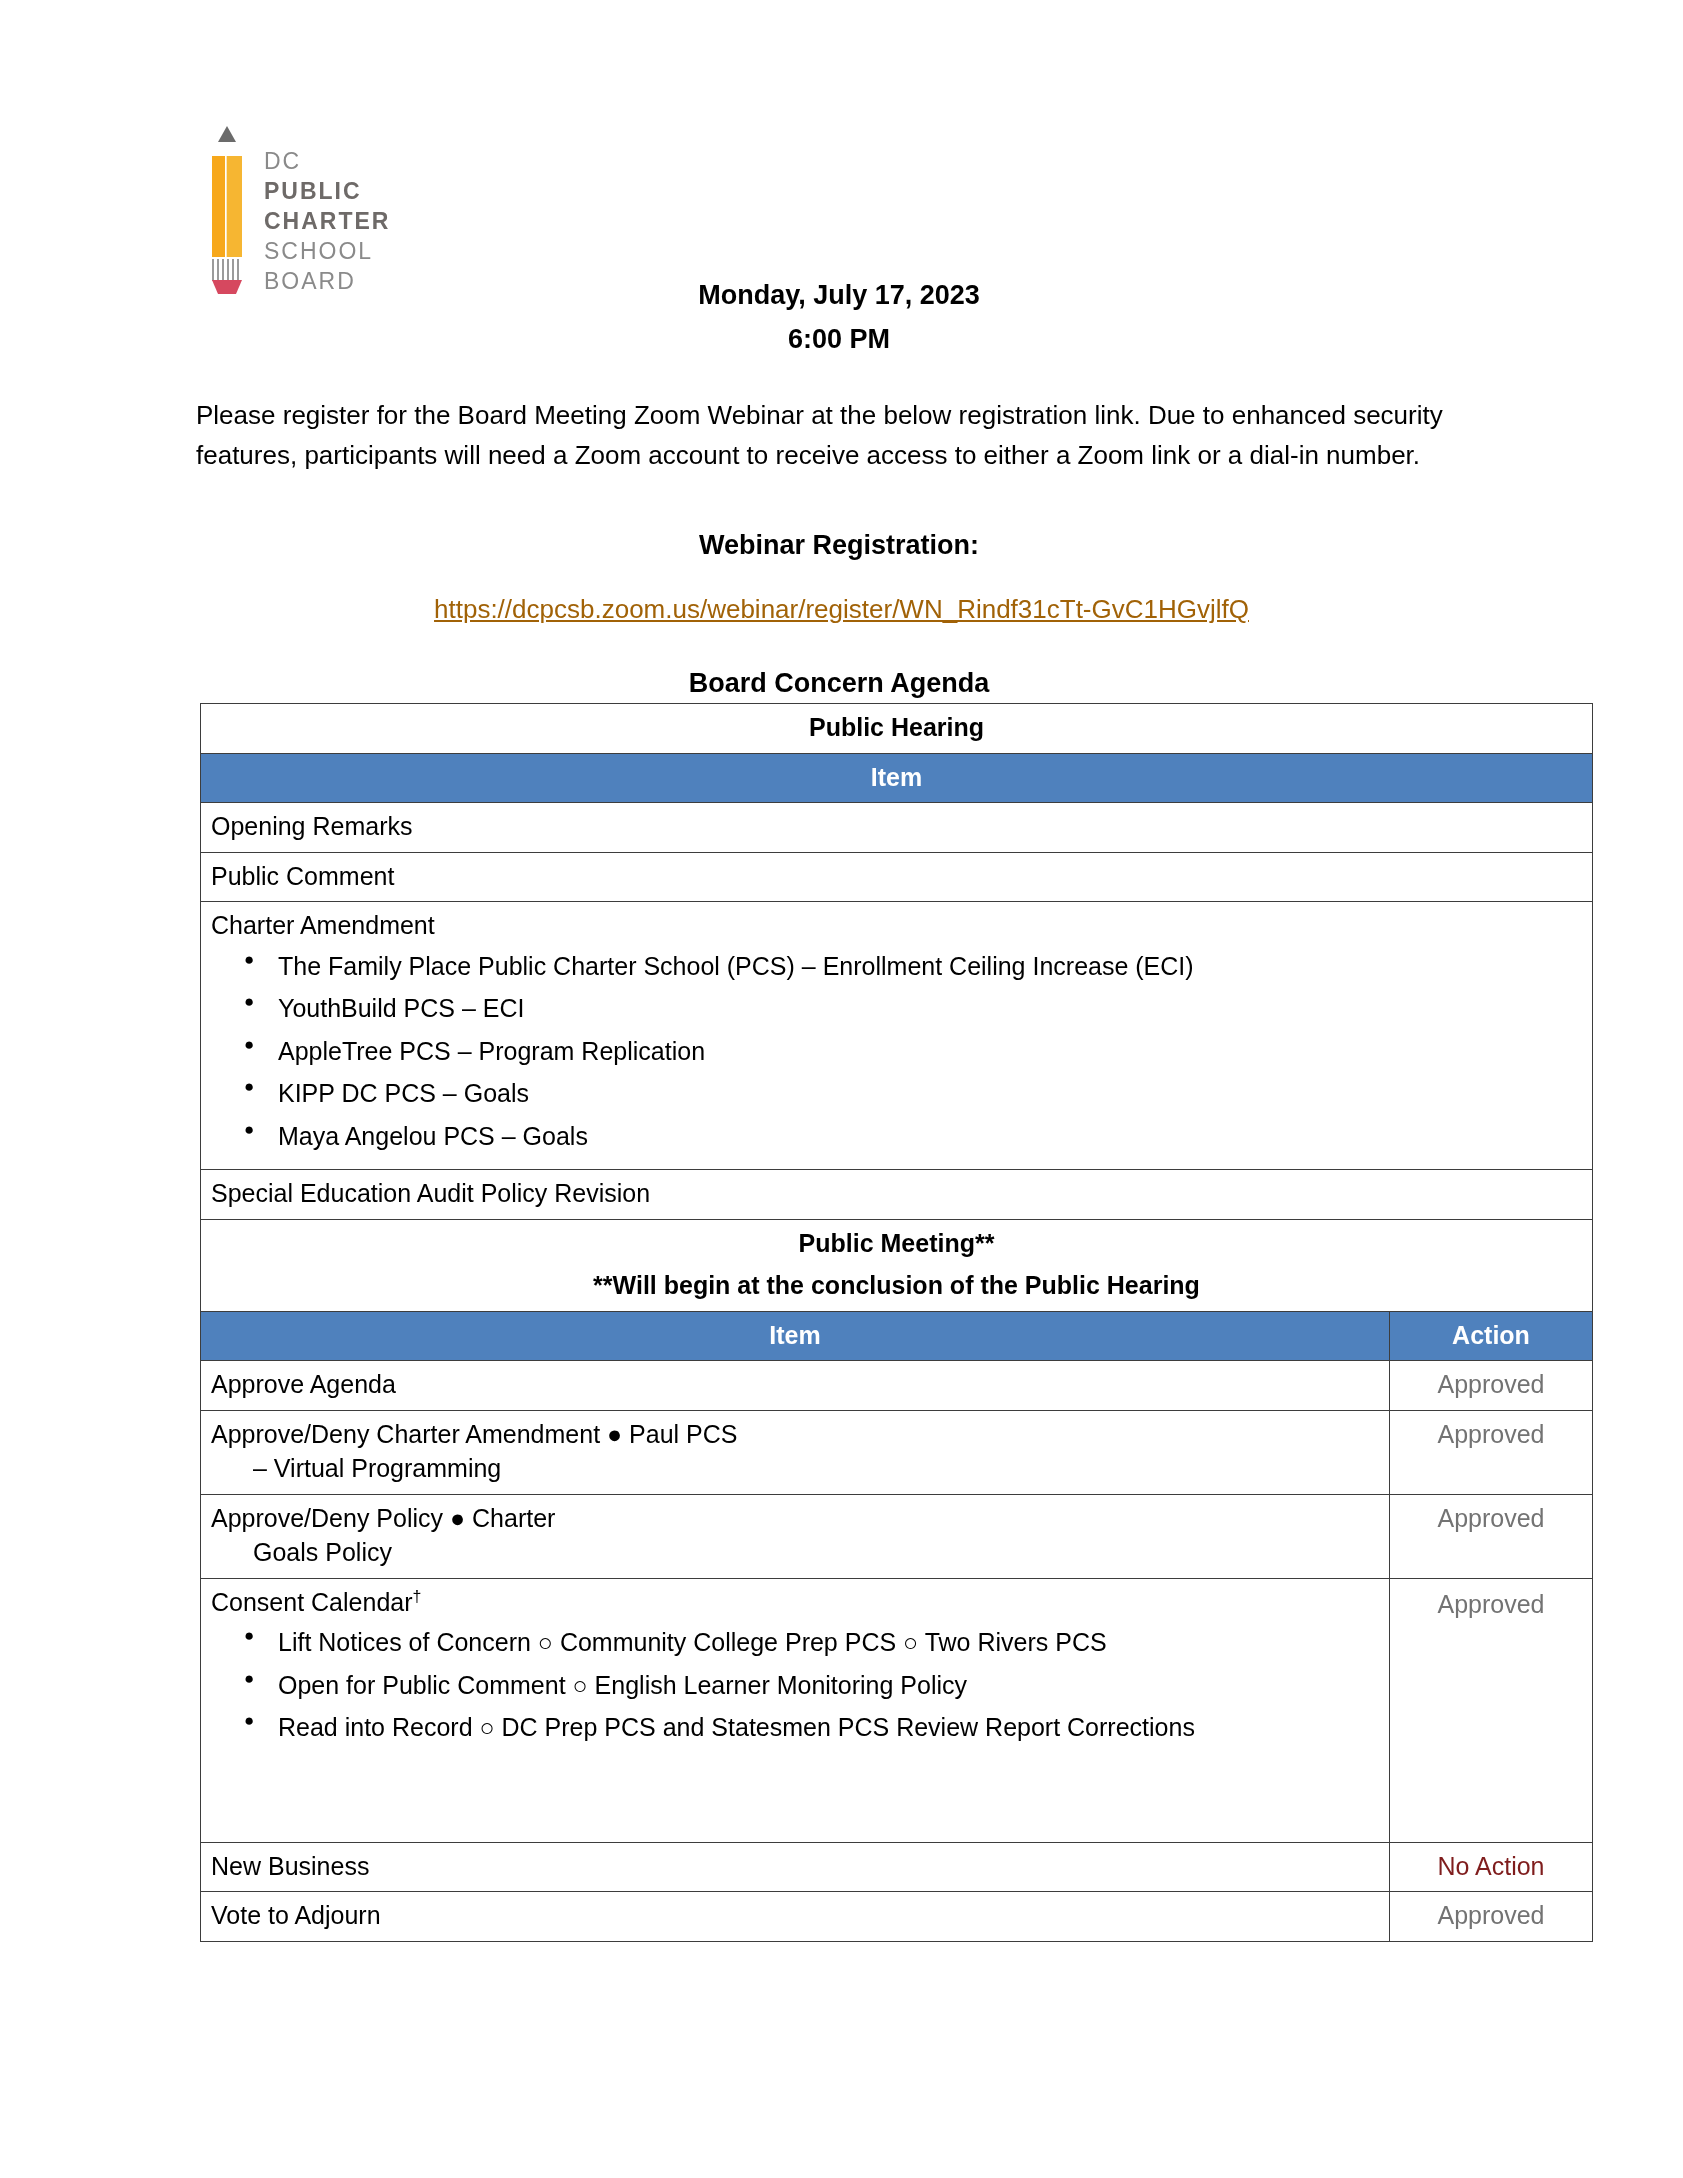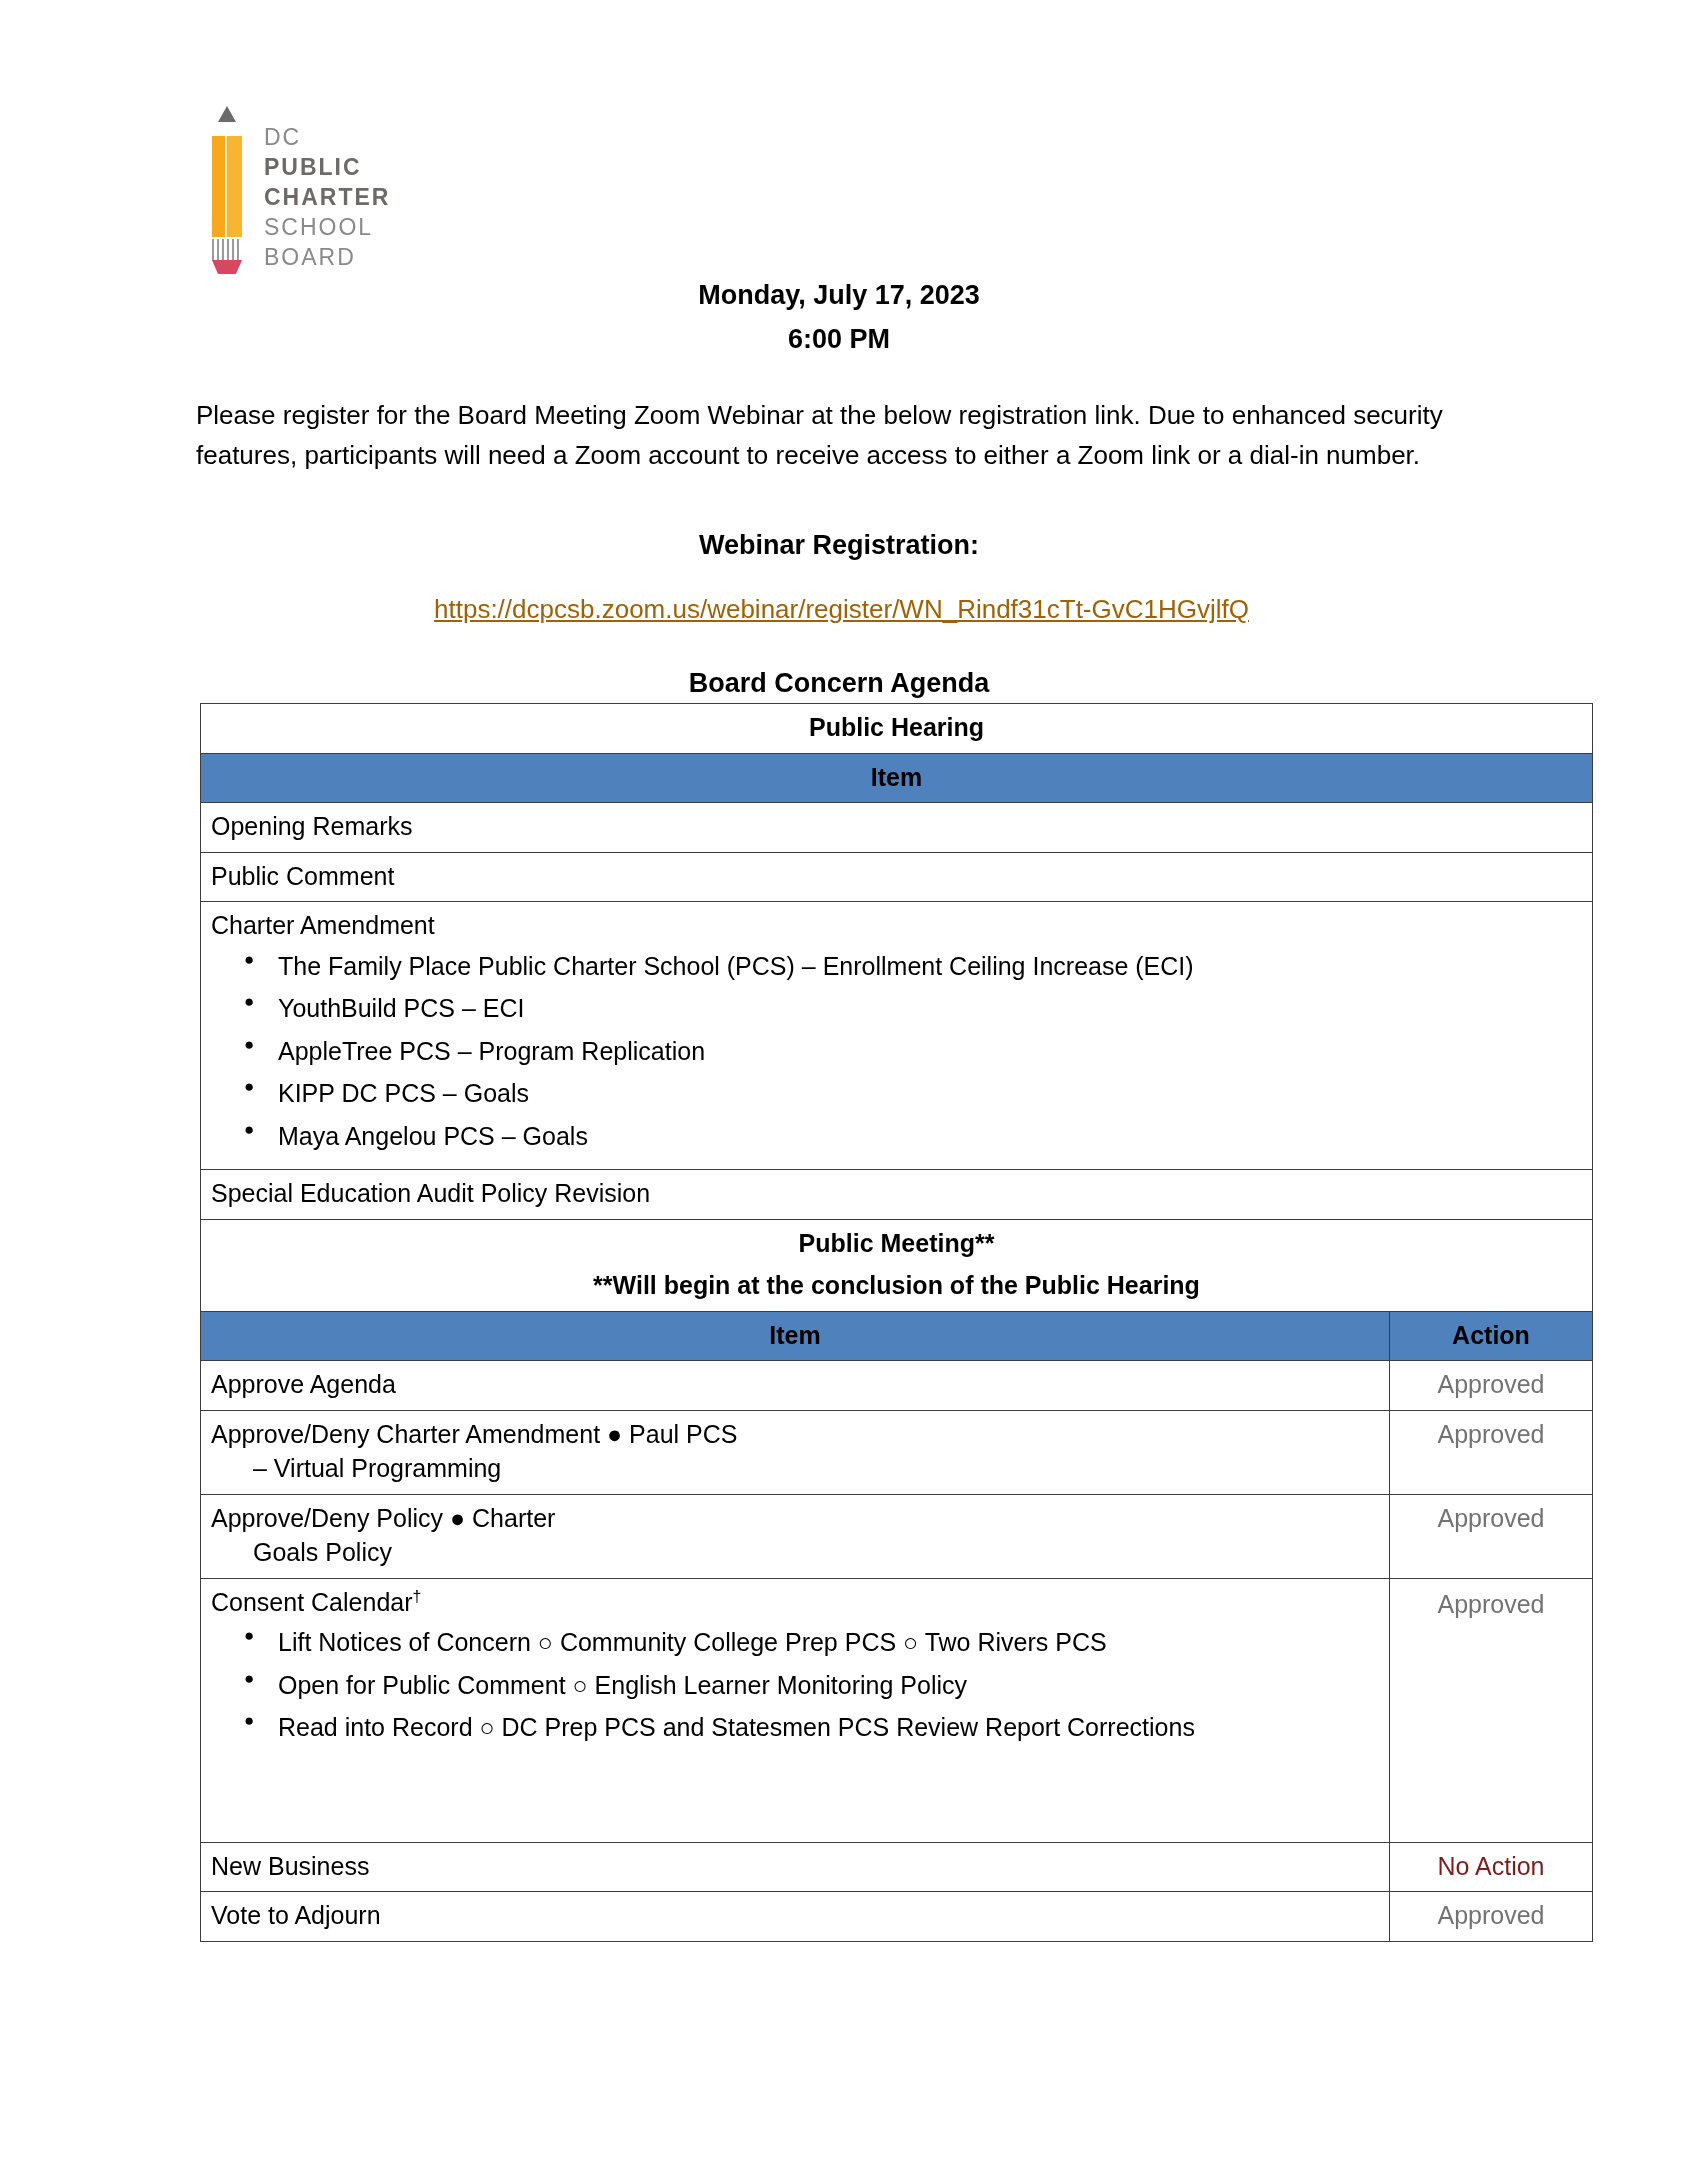--- a/index.html
+++ b/index.html
@@ -19,23 +19,23 @@
     position: relative;
     width: 1683px;
     height: 2178px;
     box-sizing: border-box;
   }
 
   
   .logo-block {
     position: absolute;
     left: 204px;
-    top: 102px;
+    top: 126px;
     display: flex;
-    align-items: flex-end;
+    align-items: flex-start;
   }
   .pencil {
     position: relative;
     width: 46px;
     height: 170px;
     margin-right: 14px;
   }
   .pencil-tip {
     position: absolute;
     left: 14px;
@@ -148,21 +148,21 @@
     line-height: 1.38;
   }
   .section-title-cell {
     text-align: center;
     font-weight: bold;
     padding-top: 8px;
     padding-bottom: 10px;
   }
   .blue-head {
     background: #4f81bd;
-    color: #000000;
+    color: #ffffff;
     font-weight: bold;
     text-align: center;
     padding-top: 7px;
     padding-bottom: 9px;
   }
   .col-action { width: 203px; }
   .action-cell {
     text-align: center;
     vertical-align: middle;
     color: #737373;

